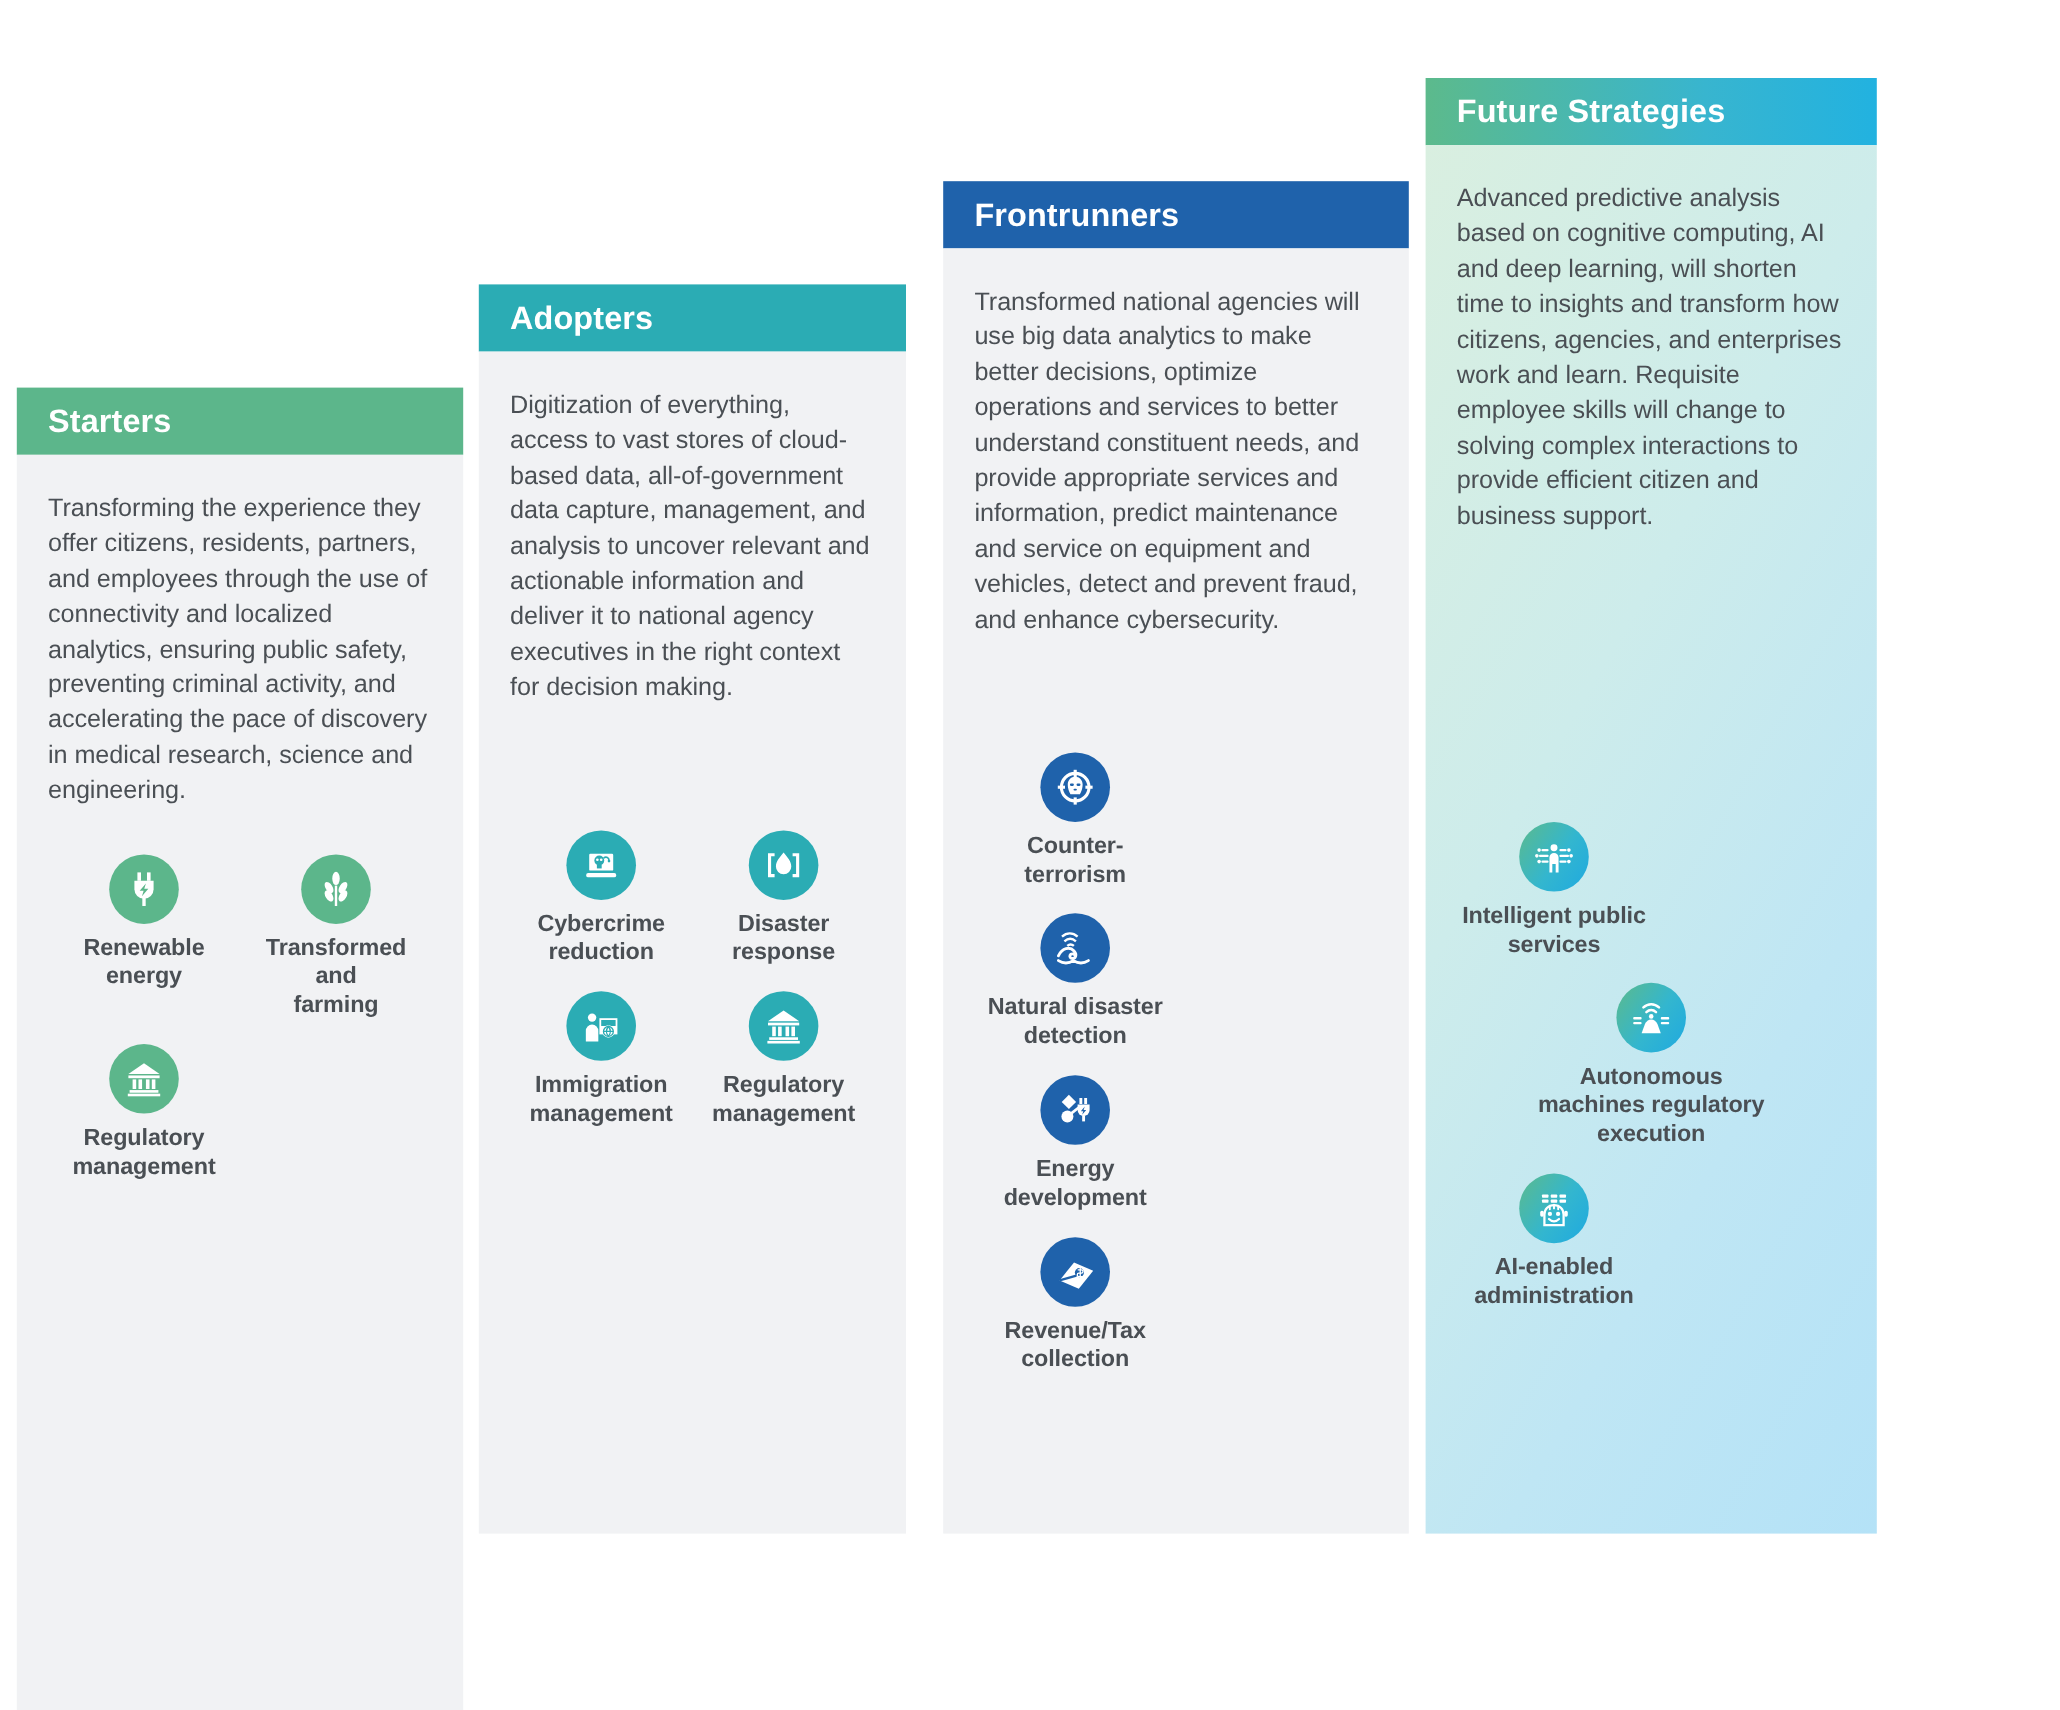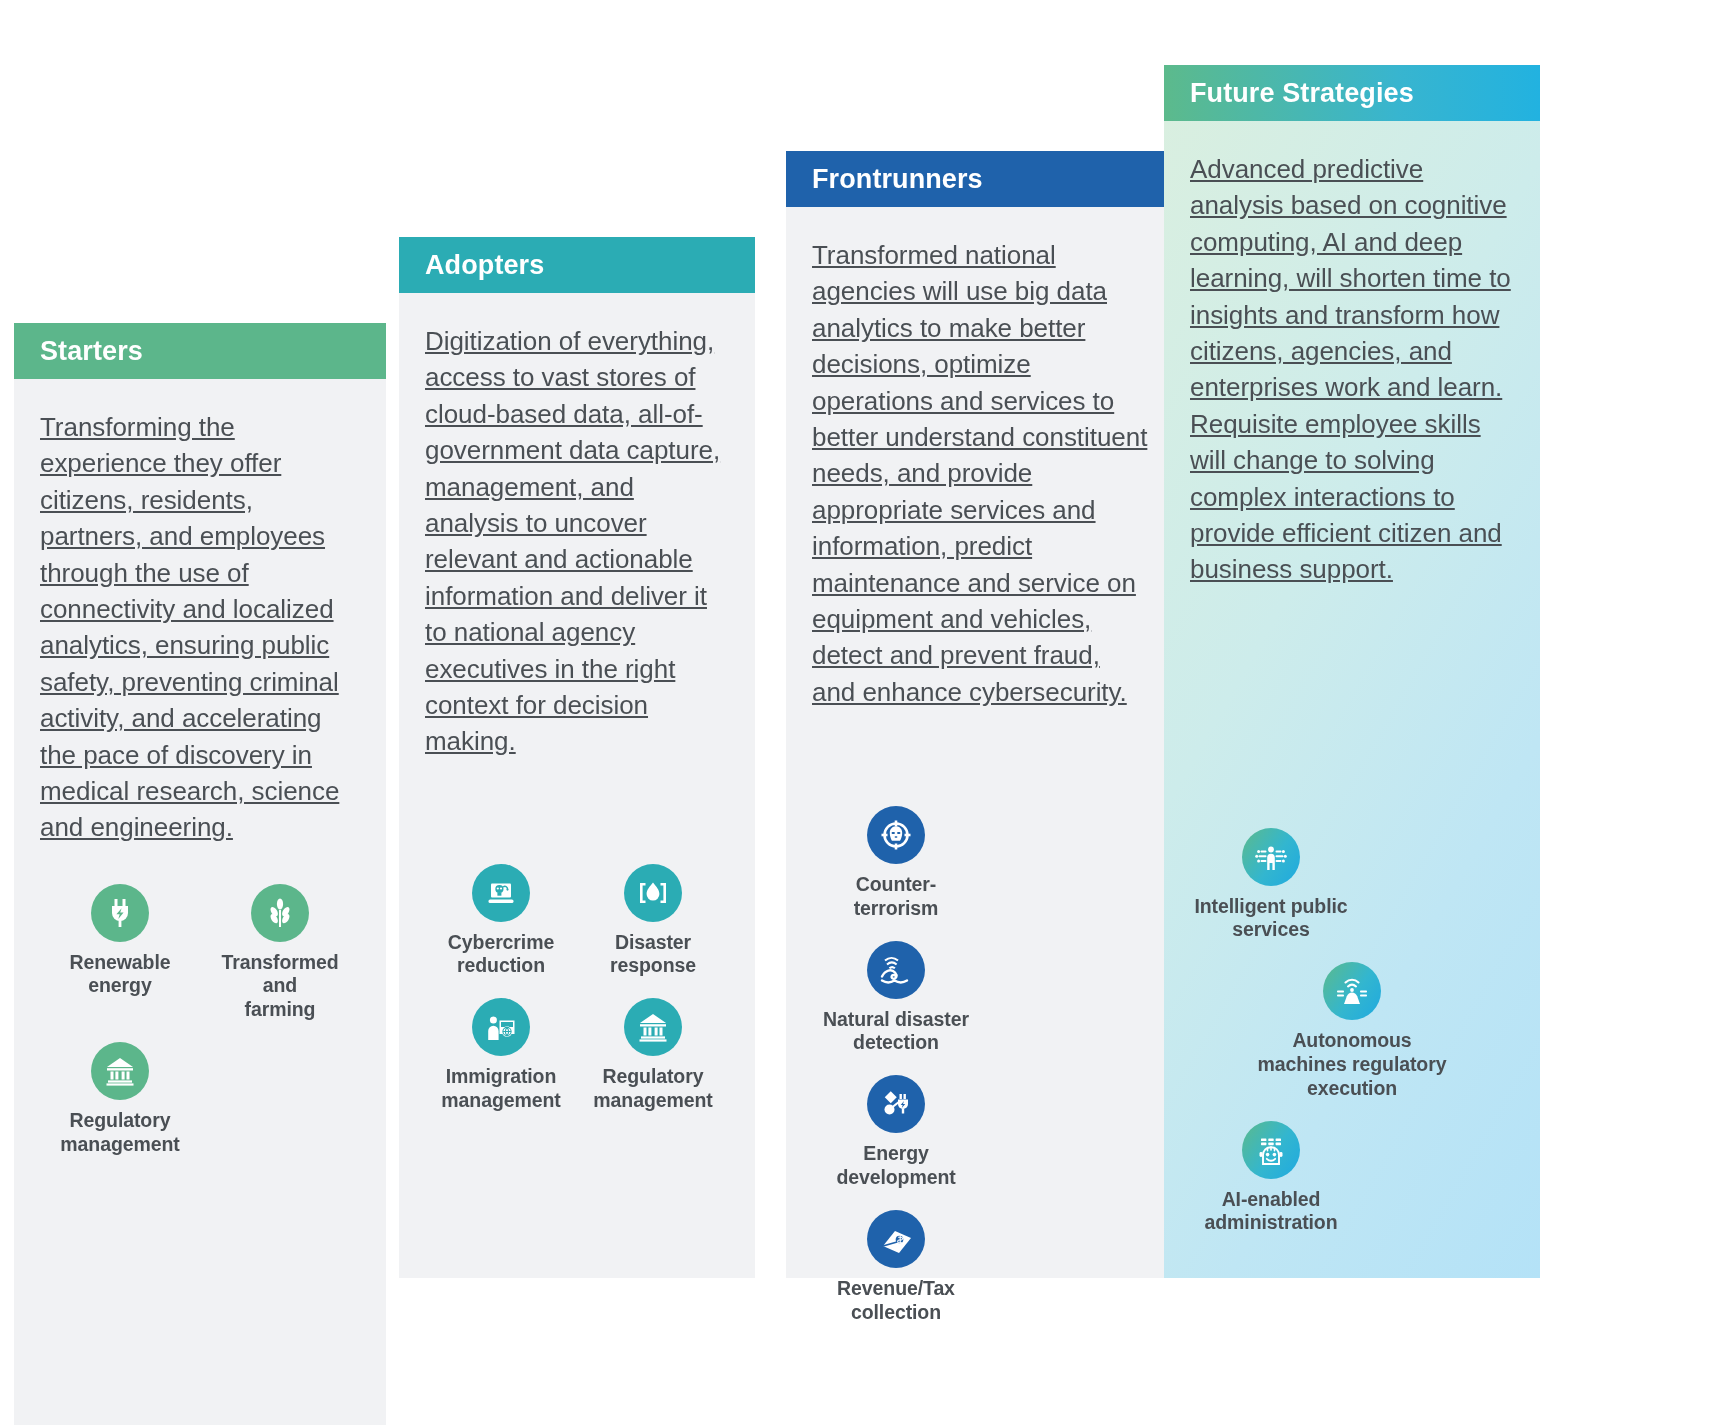--- a/index.html
+++ b/index.html
@@ -38,26 +38,25 @@
     font-weight: bold;
     letter-spacing: 0.1px;
   }
 
   .col-body {
     box-sizing: border-box;
     padding: 30px 26px 0 26px;
   }
 
   .col-desc {
-    font-size: 26px;
+    font-size: 21px;
     line-height: 1.40;
     color: #4a4f54;
     white-space: pre-line;
     letter-spacing: -0.05px;
-    text-decoration: underline;
   }
 
   .icon-grid {
     display: flex;
     flex-wrap: wrap;
     margin-top: 30px;
   }
 
   .icon-cell {
     box-sizing: border-box;
@@ -87,21 +86,21 @@
     color: #4a4f54;
     text-align: center;
     white-space: pre-line;
     letter-spacing: -0.1px;
   }
 
   
   #col-starters      { left: 14px;   top: 323px; width: 372px; height: 1231px; }
   #col-adopters      { left: 399px;  top: 237px; width: 356px; height: 1041px; }
   #col-frontrunners  { left: 786px;  top: 151px; width: 388px; height: 1127px; }
-  #col-future        { left: 1164px; top: 65px;  width: 376px; height: 1213px; }
+  #col-future        { left: 1188px; top: 65px;  width: 376px; height: 1213px; }
 
   #col-starters .col-header     { background: #5cb68b; }
   #col-adopters .col-header     { background: #2bacb4; }
   #col-frontrunners .col-header { background: #1f62ab; text-align: right; }
   #col-future .col-header       { background: linear-gradient(90deg, #5cba8c 0%, #38b5cf 62%, #22b2e0 100%); }
 
   #col-starters .col-body,
   #col-adopters .col-body,
   #col-frontrunners .col-body   { background: #f1f2f4; height: calc(100% - 56px); }
   #col-future .col-body         { background: linear-gradient(120deg, #d9efe0 0%, #cdeceb 38%, #bfe6f4 70%, #b4e2f7 100%); height: calc(100% - 56px); }

